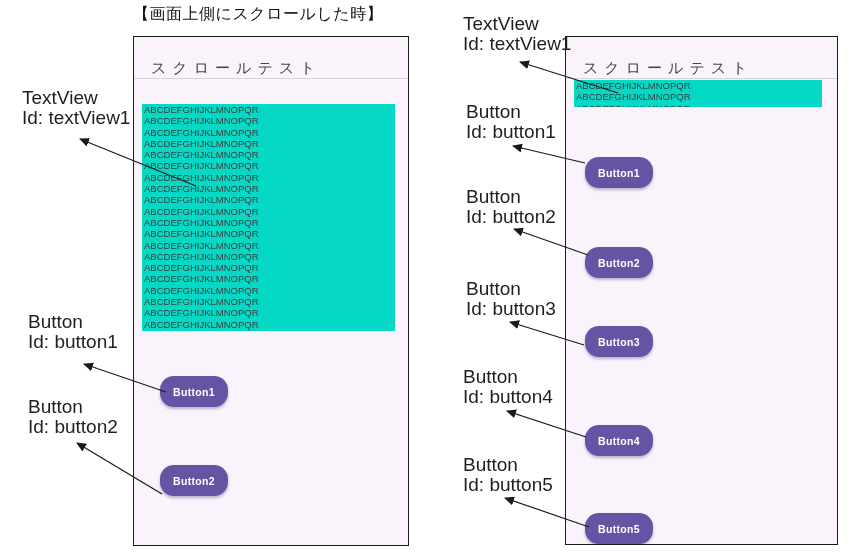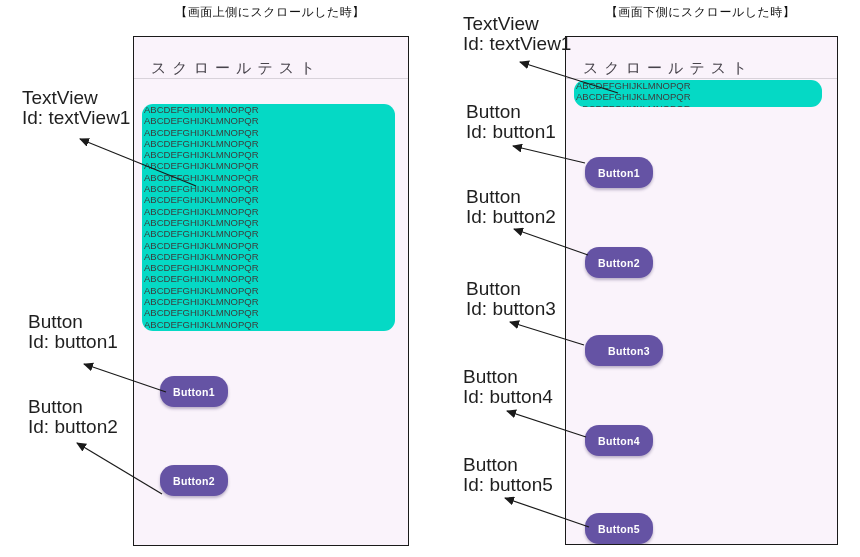--- a/index.html
+++ b/index.html
@@ -1,57 +1,56 @@
 <!DOCTYPE html>
 <html style="--screen-bg: #faf3fb; --header-divider: #d8d2da; --textview-bg: #05d9c5; --button-bg: #6553a4; --arrow: #1a1a1a;"><head>
 <meta charset="utf-8">
 <style>
   html,body{margin:0;padding:0;background:#fff;}
   .canvas{
     position:relative;width:860px;height:557px;background:#ffffff;overflow:hidden;
     font-family:"Liberation Sans","DejaVu Sans",sans-serif;
   }
   .caption{
-    position:absolute;top:4px;font-size:12px;color:#111;text-align:center;
+    position:absolute;top:4px;font-size:16px;color:#111;
     letter-spacing:0.5px;white-space:nowrap;
   }
   .phone{
     position:absolute;top:36px;background:var(--screen-bg,#faf3fb);
     border:1px solid #1a1a1a;overflow:hidden;
   }
   .appbar{
     height:41px;border-bottom:1px solid var(--header-divider,#d8d2da);
     display:flex;align-items:flex-end;padding-left:17px;
     font-size:15px;letter-spacing:6px;color:#47434b;
   }
   .textview{
     position:absolute;left:8px;background:var(--textview-bg,#05d9c5);
     overflow:hidden;padding-left:2px;
-    font-size:9.5px;line-height:11.3px;color:#3d3d3d;font-weight:500;border-radius:11px;
+    font-size:9.5px;line-height:11.3px;color:#3d3d3d;font-weight:500;
   }
   .tv-line{white-space:nowrap;}
   .btn{
     position:absolute;width:68px;height:31px;border-radius:14px;
     background:var(--button-bg,#6553a4);color:#fff;
     font-size:10.5px;font-weight:bold;letter-spacing:0.3px;
     display:flex;align-items:center;justify-content:center;
     box-shadow:0 2px 3px rgba(40,20,80,0.30);
   }
   .ann{
     position:absolute;font-size:19px;line-height:19.5px;color:#1f1f1f;white-space:nowrap;
   }
   .arrows{position:absolute;left:0;top:0;pointer-events:none;}
 </style>
 </head>
 <body>
 
 <div class="canvas">
 
   <div class="caption" style="left:133px;width:274px;">【画面上側にスクロールした時】</div>
-  <div class="caption" style="left:565px;width:271px;">【画面下側にスクロールした時】</div>
 
   <div class="phone" style="left:133px;width:274px;height:508px;">
     <div class="appbar">
       <span>スクロールテスト</span>
     </div>
     <div class="textview" style="top:67px;right:13px;height:227px;">
         <div class="tv-line">ABCDEFGHIJKLMNOPQR</div>
         <div class="tv-line">ABCDEFGHIJKLMNOPQR</div>
         <div class="tv-line">ABCDEFGHIJKLMNOPQR</div>
         <div class="tv-line">ABCDEFGHIJKLMNOPQR</div>
@@ -89,21 +88,21 @@
         <div class="tv-line">ABCDEFGHIJKLMNOPQR</div>
         <div class="tv-line">ABCDEFGHIJKLMNOPQR</div>
         <div class="tv-line">ABCDEFGHIJKLMNOPQR</div>
       </div>
     <div class="btn" style="left:19px;top:120px;">
       <span>Button1</span>
     </div>
     <div class="btn" style="left:19px;top:210px;">
       <span>Button2</span>
     </div>
-    <div class="btn" style="left:19px;top:298px;padding-left:10px;">
+    <div class="btn" style="left:19px;top:289px;">
       <span>Button3</span>
     </div>
     <div class="btn" style="left:19px;top:388px;">
       <span>Button4</span>
     </div>
     <div class="btn" style="left:19px;top:476px;justify-content:center;">
       <span>Button5</span>
     </div>
   </div>
 

